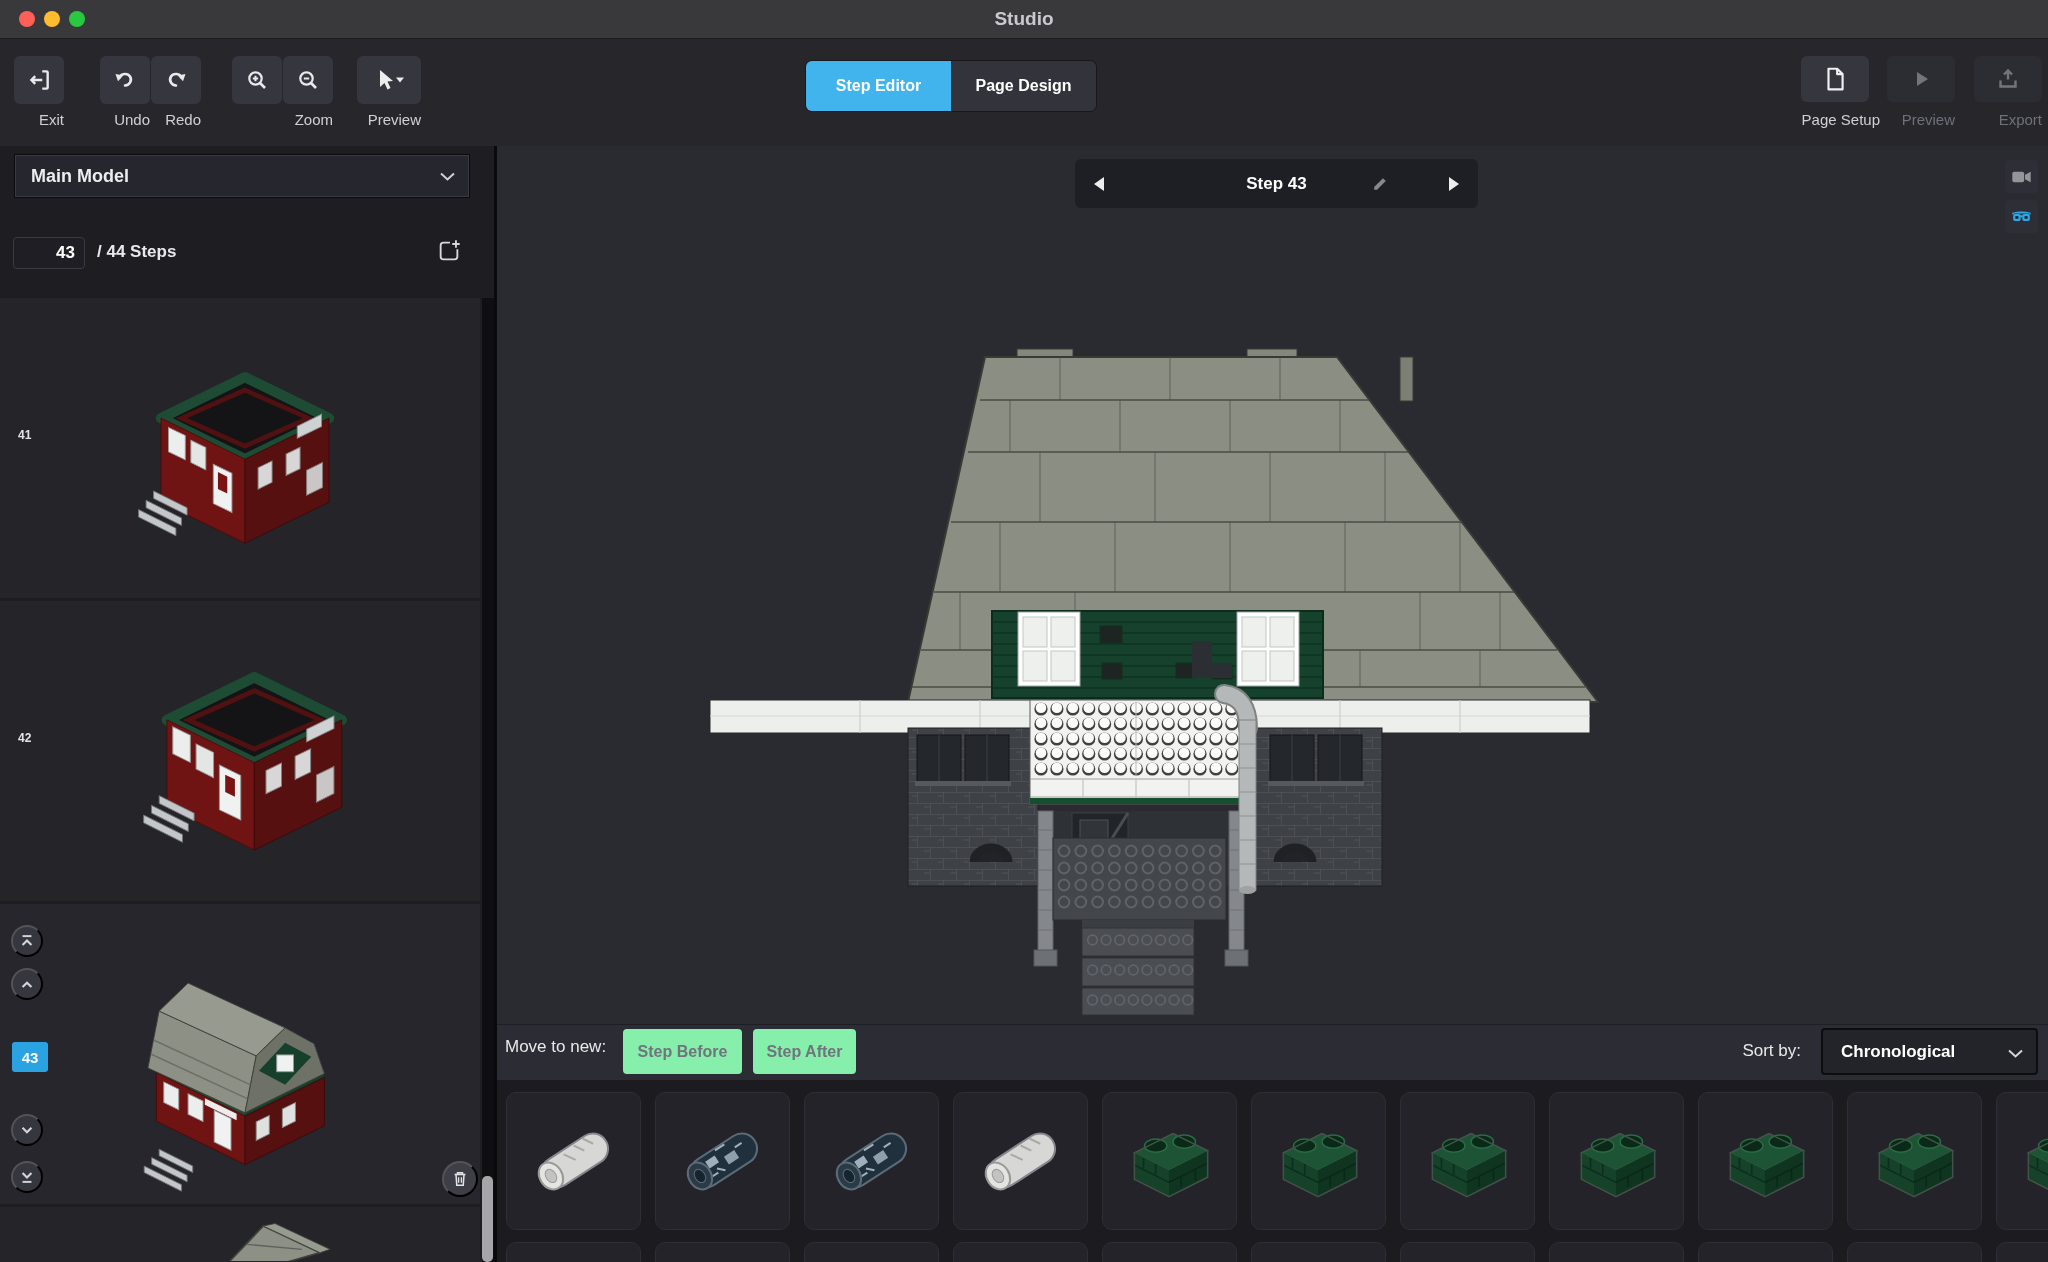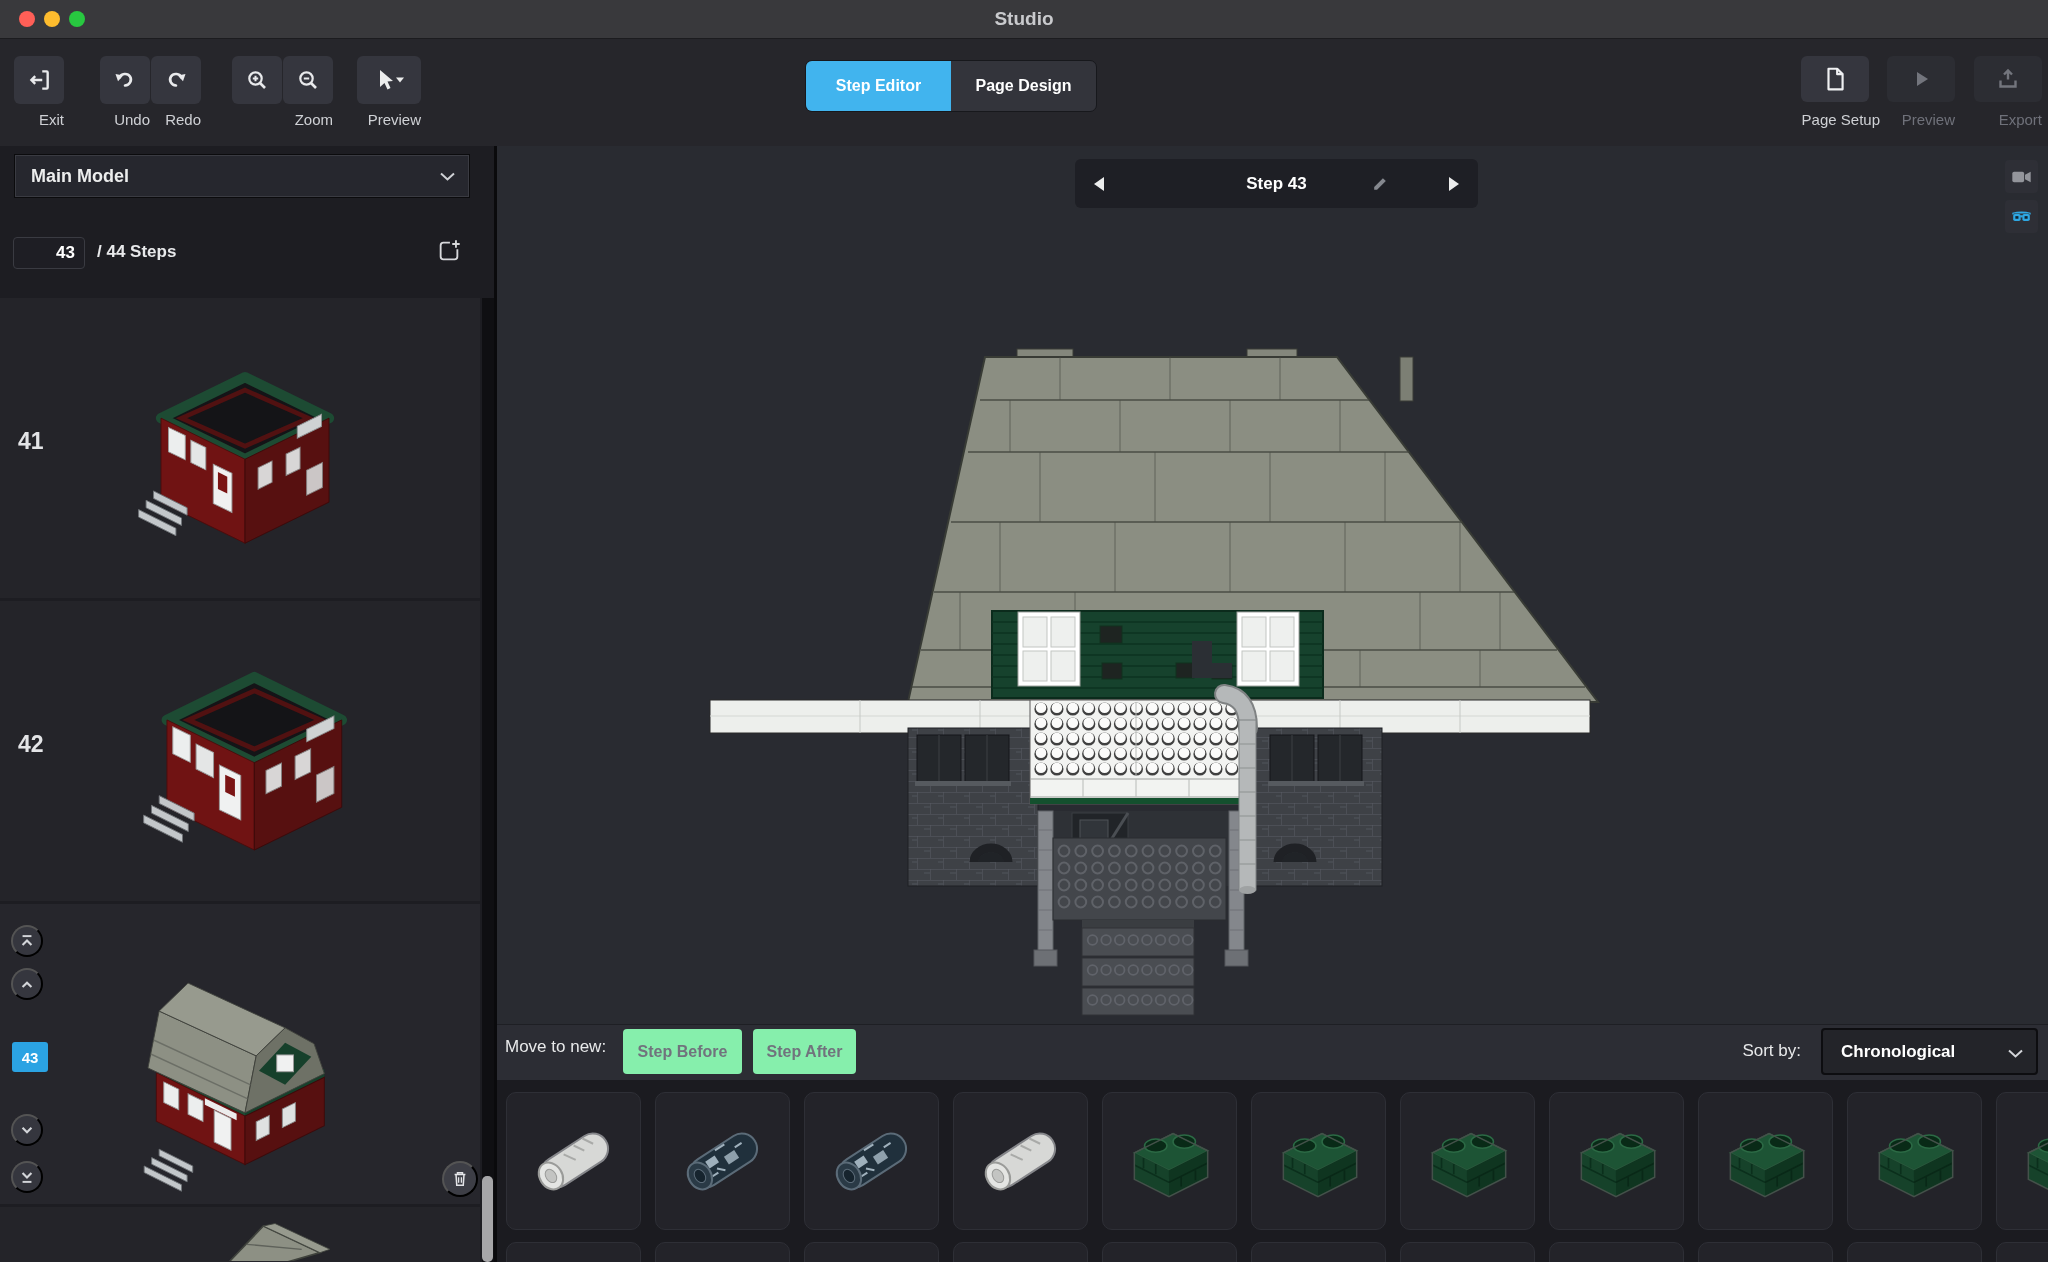--- a/index.html
+++ b/index.html
@@ -37,21 +37,21 @@
   .model-select svg{position:absolute;right:14px;top:17px;}
   .step-input{position:absolute;left:13px;top:91px;width:72px;height:32px;background:#1e1e24;
               border:1px solid #3a3b42;border-radius:4px;color:#fff;font-size:17px;font-weight:700;
               text-align:right;padding-right:9px;box-sizing:border-box;font-family:"Liberation Sans",sans-serif;}
   .steps-total{position:absolute;left:97px;top:96px;font-size:17px;font-weight:700;color:#e8e9eb;}
   .add-step{position:absolute;left:430px;top:86px;width:38px;height:38px;display:flex;
             align-items:center;justify-content:center;background:none;border:none;}
   .rows{position:absolute;left:0;top:152px;width:480px;}
   .step-row{position:relative;width:480px;height:300px;background:#242429;margin-bottom:3px;overflow:hidden;}
   .step-row.selected{background:#26262c;}
-  .step-num{position:absolute;left:18px;top:130px;font-size:23px;font-weight:700;color:#e3e4e6;}
+  .step-num{position:absolute;left:18px;top:130px;font-size:12px;font-weight:700;color:#e3e4e6;}
   .thumb{position:absolute;left:95px;top:10px;width:300px;height:280px;}
   .badge{position:absolute;left:12px;top:138px;width:36px;height:30px;border-radius:3px;
          background:var(--badge,#2ba3e3);color:#fff;font-size:15px;font-weight:700;
          display:flex;align-items:center;justify-content:center;}
   .navcirc{position:absolute;left:11px;width:32px;height:32px;border-radius:50%;background:#35363e;
            display:flex;align-items:center;justify-content:center;}
   .trashcirc{position:absolute;left:442px;top:257px;width:36px;height:36px;border-radius:50%;
              background:#3d3e46;display:flex;align-items:center;justify-content:center;}
   .scroll-track{position:absolute;left:482px;top:152px;width:15px;height:964px;background:#0f0f12;}
   .scroll-thumb{position:absolute;left:482px;top:1030px;width:11px;height:86px;background:#a6a6a8;border-radius:5px;}

